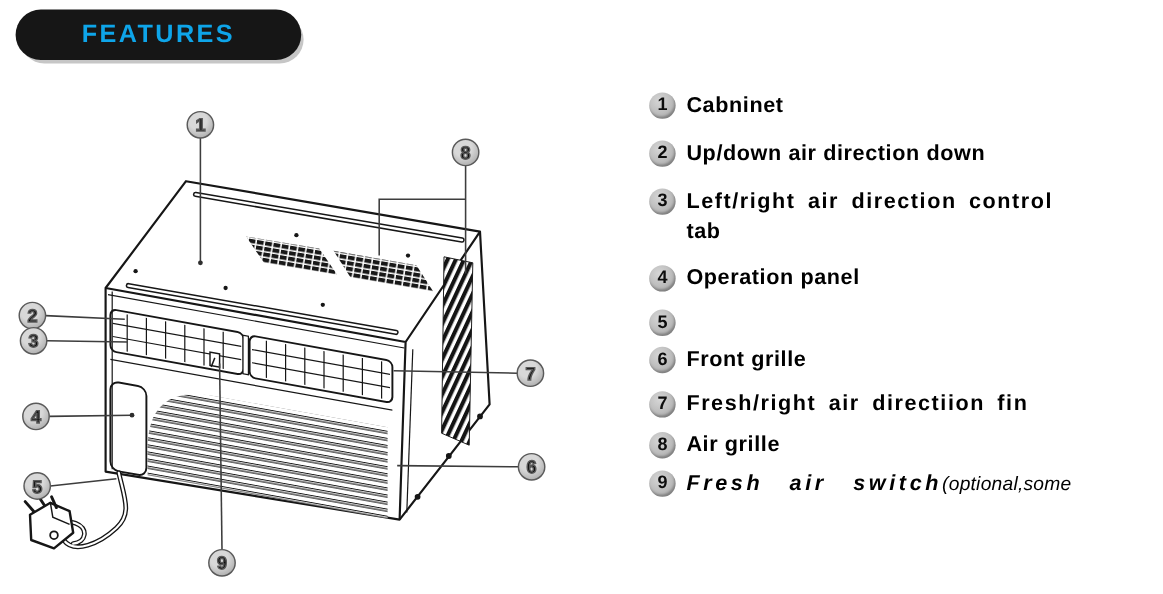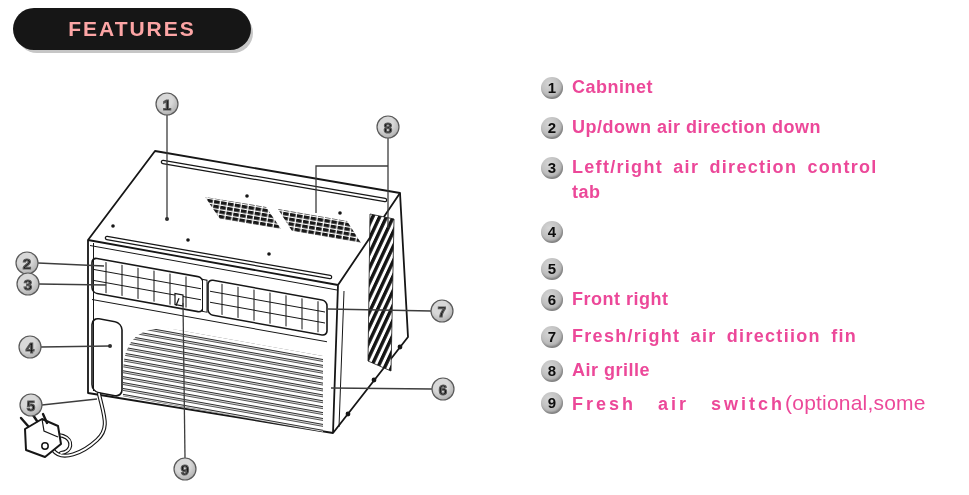--- a/index.html
+++ b/index.html
@@ -4,40 +4,40 @@
 <style>
   * { margin:0; padding:0; box-sizing:border-box; }
   body { background:#ffffff; font-family:"Liberation Sans", sans-serif; color:#111; }
   .stage { position:relative; width:969px; height:495px; background:#fff; overflow:hidden; }
 
   
   .badge {
     position:absolute; left:13px; top:8px; width:238px; height:42px;
     background:#161616; border-radius:21px;
     display:flex; align-items:center; justify-content:center;
-    color:#fca5a5; font-weight:bold; font-size:21px; letter-spacing:2px;
+    color:#0ea5e9; font-weight:bold; font-size:21px; letter-spacing:2px;
     box-shadow:3px 4px 0 -1px #c6c6c6;
   }
 
   
   .diagram { position:absolute; left:0; top:0; }
 
   
   .legend-row { position:absolute; left:541px; display:flex; align-items:flex-start; }
   .lnum {
     flex:none; width:22px; height:22px; border-radius:50%;
     background:radial-gradient(circle at 38% 32%, #d6d6d6, #a4a4a4);
     box-shadow:inset -1px -2px 2px rgba(0,0,0,.28);
     font-weight:bold; font-size:15px; line-height:22px; text-align:center; color:#0d0d0d;
   }
   .ltext { margin-left:9px; margin-top:-2px; font-size:18px; font-weight:bold;
-           line-height:25px; letter-spacing:.5px; color:#ec4899; white-space:nowrap; }
+           line-height:25px; letter-spacing:.5px; color:#000000; white-space:nowrap; }
   .sp1 { letter-spacing:1.3px; word-spacing:4px;text-align:right; }
-  .spread { letter-spacing:3px; word-spacing:14px; }
-  .normal { font-weight:normal; font-size:21px; letter-spacing:.2px; word-spacing:normal; }
+  .spread { letter-spacing:3px; word-spacing:14px;font-style:italic; }
+  .normal { font-weight:normal; font-size:16px; letter-spacing:.2px; word-spacing:normal;font-style:italic; }
   #row-1{top:77px} #row-2{top:117px} #row-3{top:157px} #row-4{top:221px}
   #row-5{top:258px} #row-6{top:289px} #row-7{top:326px} #row-8{top:360px} #row-9{top:392px}
 
   svg text.cnum { font-family:"Liberation Sans",sans-serif; font-weight:bold; font-size:15px; fill:#0d0d0d; }
 </style>
 </head>
 <body>
 
 <div class="stage">
 
@@ -201,27 +201,28 @@
     <span class="lnum">2</span>
     <span class="ltext">Up/down air direction down</span>
   </div>
   <div class="legend-row" id="row-3">
     <span class="lnum">3</span>
     <span class="ltext"><span class="sp1">Left/right air direction control</span><br>
       <span>tab</span></span>
   </div>
   <div class="legend-row" id="row-4">
     <span class="lnum">4</span>
+    <span class="ltext">Operation panel</span>
   </div>
   <div class="legend-row" id="row-5">
     <span class="lnum">5</span>
   </div>
   <div class="legend-row" id="row-6">
     <span class="lnum">6</span>
-    <span class="ltext">Front right</span>
+    <span class="ltext">Front grille</span>
   </div>
   <div class="legend-row" id="row-7">
     <span class="lnum">7</span>
     <span class="ltext sp1">Fresh/right air directiion fin</span>
   </div>
   <div class="legend-row" id="row-8">
     <span class="lnum">8</span>
     <span class="ltext">Air grille</span>
   </div>
   <div class="legend-row" id="row-9">

